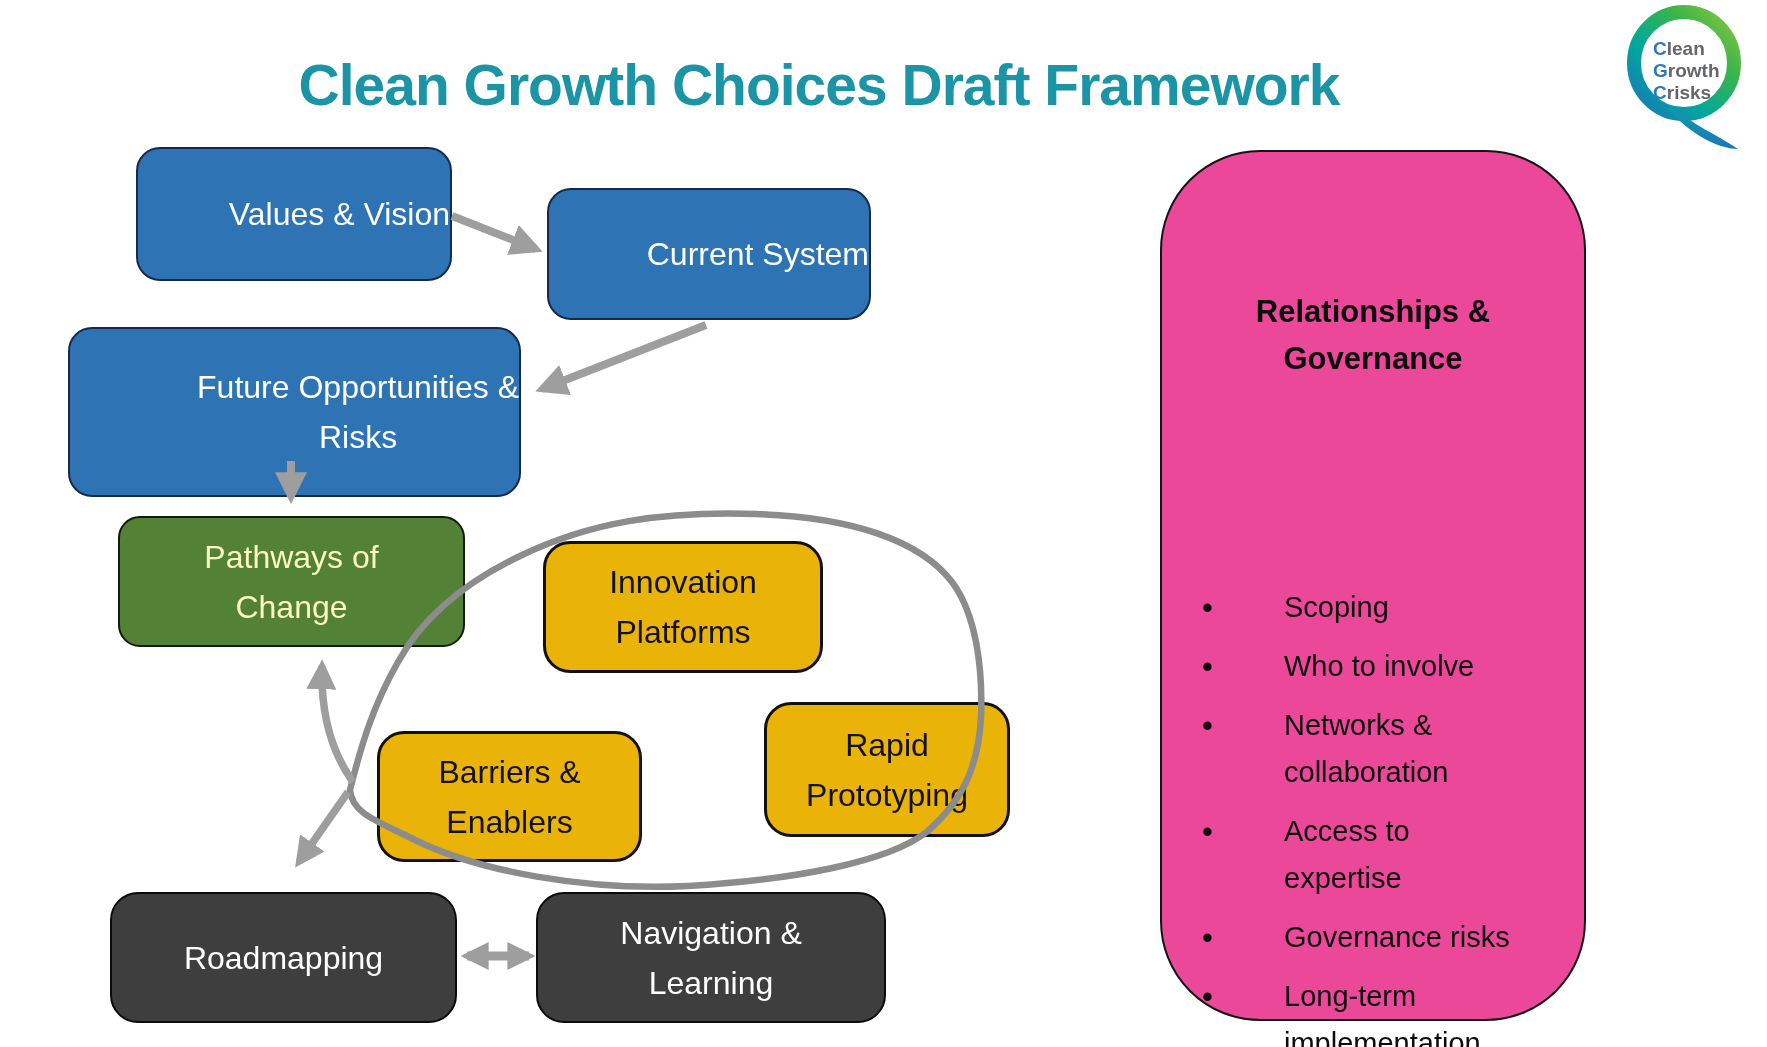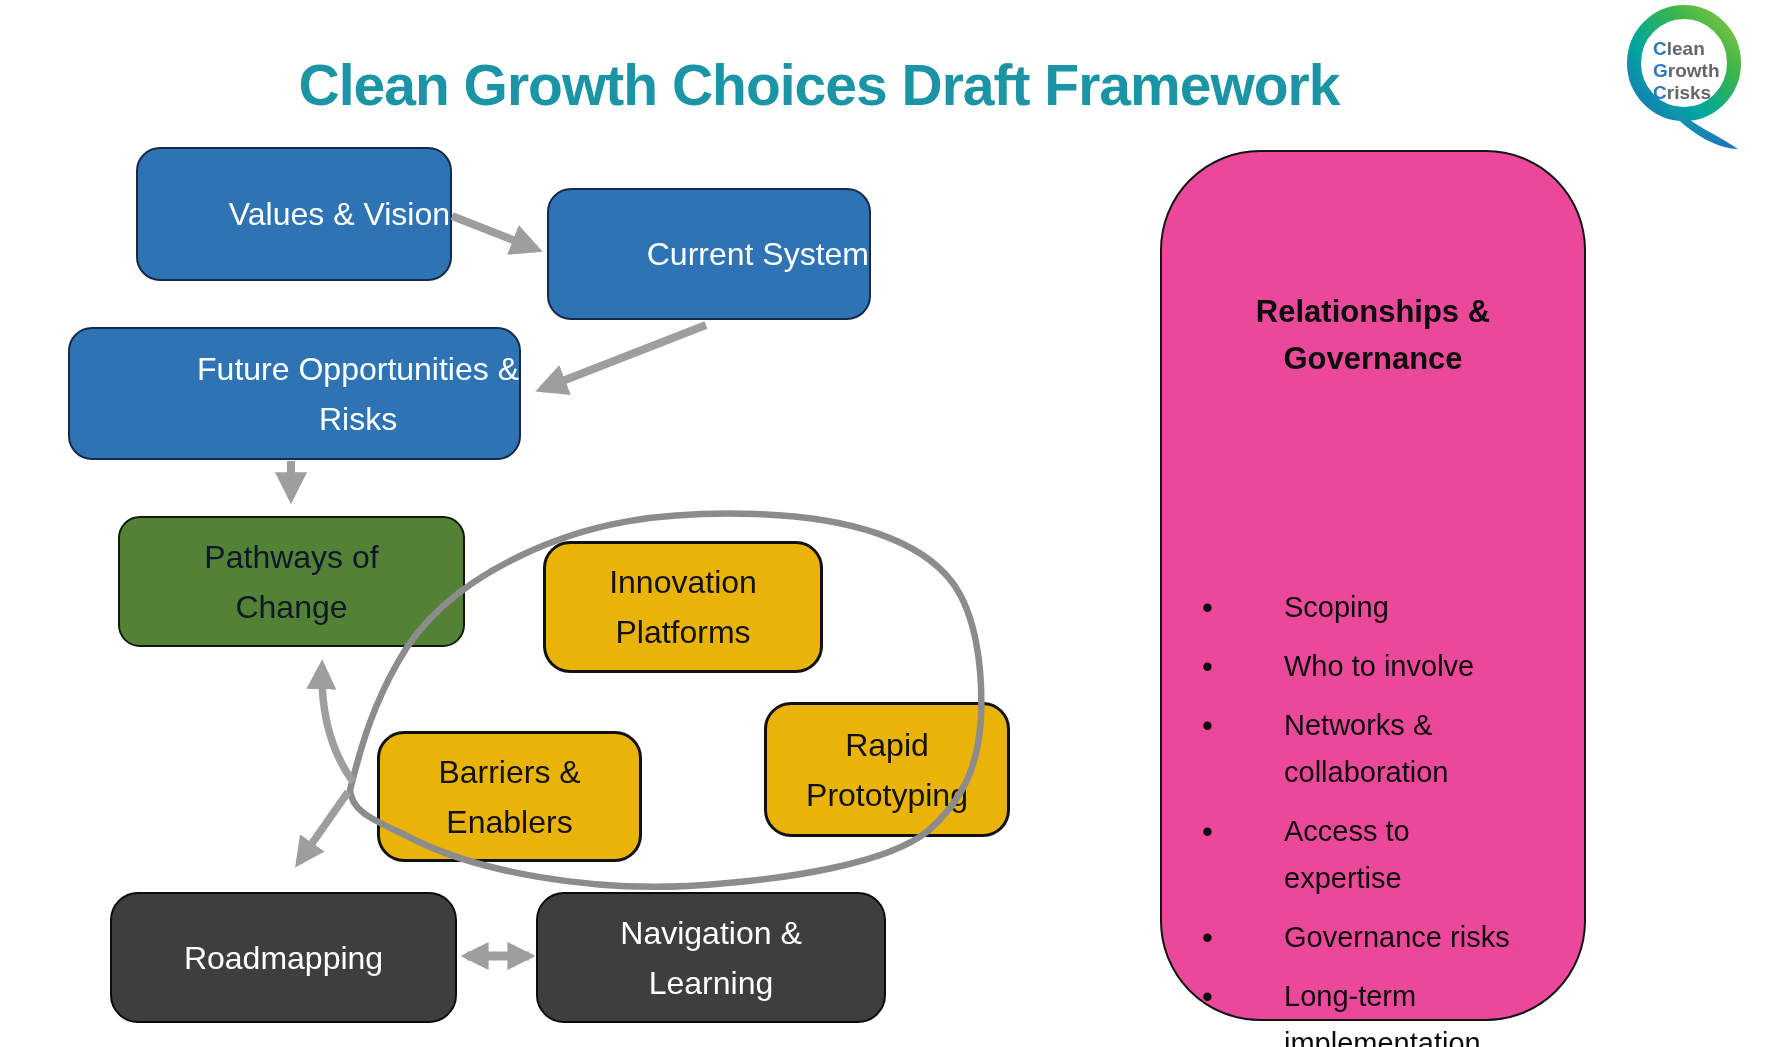--- a/index.html
+++ b/index.html
@@ -12,21 +12,21 @@
     text-align:center;font-size:57px;font-weight:700;color:#1B95A6;
     letter-spacing:-1px;
   }
   
   .node{
     position:absolute;display:flex;align-items:center;justify-content:center;
     text-align:center;box-sizing:border-box;
   }
   .box-label{white-space:pre-line;font-size:32px;line-height:50px;}
   .blue{background:#2E74B5;border:2px solid #15294a;border-radius:24px;color:#ffffff;justify-content:flex-end;}
-  .green{background:#538135;border:2px solid #101b08;border-radius:22px;color:#0f172a;}
+  .green{background:#538135;border:2px solid #101b08;border-radius:22px;color:#fef9c3;}
   .yellow{background:#eab308;border:3px solid #111111;border-radius:27px;color:#121212;}
   .dark{background:#3E3E3E;border:2px solid #0b0b0b;border-radius:28px;color:#ffffff;}
   
   .panel{
     position:absolute;left:1160px;top:150px;width:426px;height:871px;
     background:#ec4899;border:2.5px solid #141414;border-radius:100px;box-sizing:border-box;
   }
   .panel-title{
     position:absolute;top:136px;left:0;width:100%;text-align:center;
     font-weight:700;color:#0d0d0d;font-size:31px;line-height:47px;white-space:pre-line;
@@ -54,21 +54,21 @@
   <h1 class="title">Clean Growth Choices Draft Framework</h1>
 
   <div class="node blue" style="left:136px;top:147px;width:316px;height:134px;">
     <span class="box-label">Values &amp; Vision</span>
   </div>
 
   <div class="node blue" style="left:547px;top:188px;width:324px;height:132px;">
     <span class="box-label">Current System</span>
   </div>
 
-  <div class="node blue" style="left:68px;top:327px;width:453px;height:133px;">
+  <div class="node blue" style="left:68px;top:327px;width:453px;height:170px;">
     <span class="box-label">Future Opportunities &amp;
 Risks</span>
   </div>
 
   <div class="node green" style="left:118px;top:516px;width:347px;height:131px;">
     <span class="box-label">Pathways of
 Change</span>
   </div>
 
   <div class="node yellow" style="left:543px;top:541px;width:280px;height:132px;">

